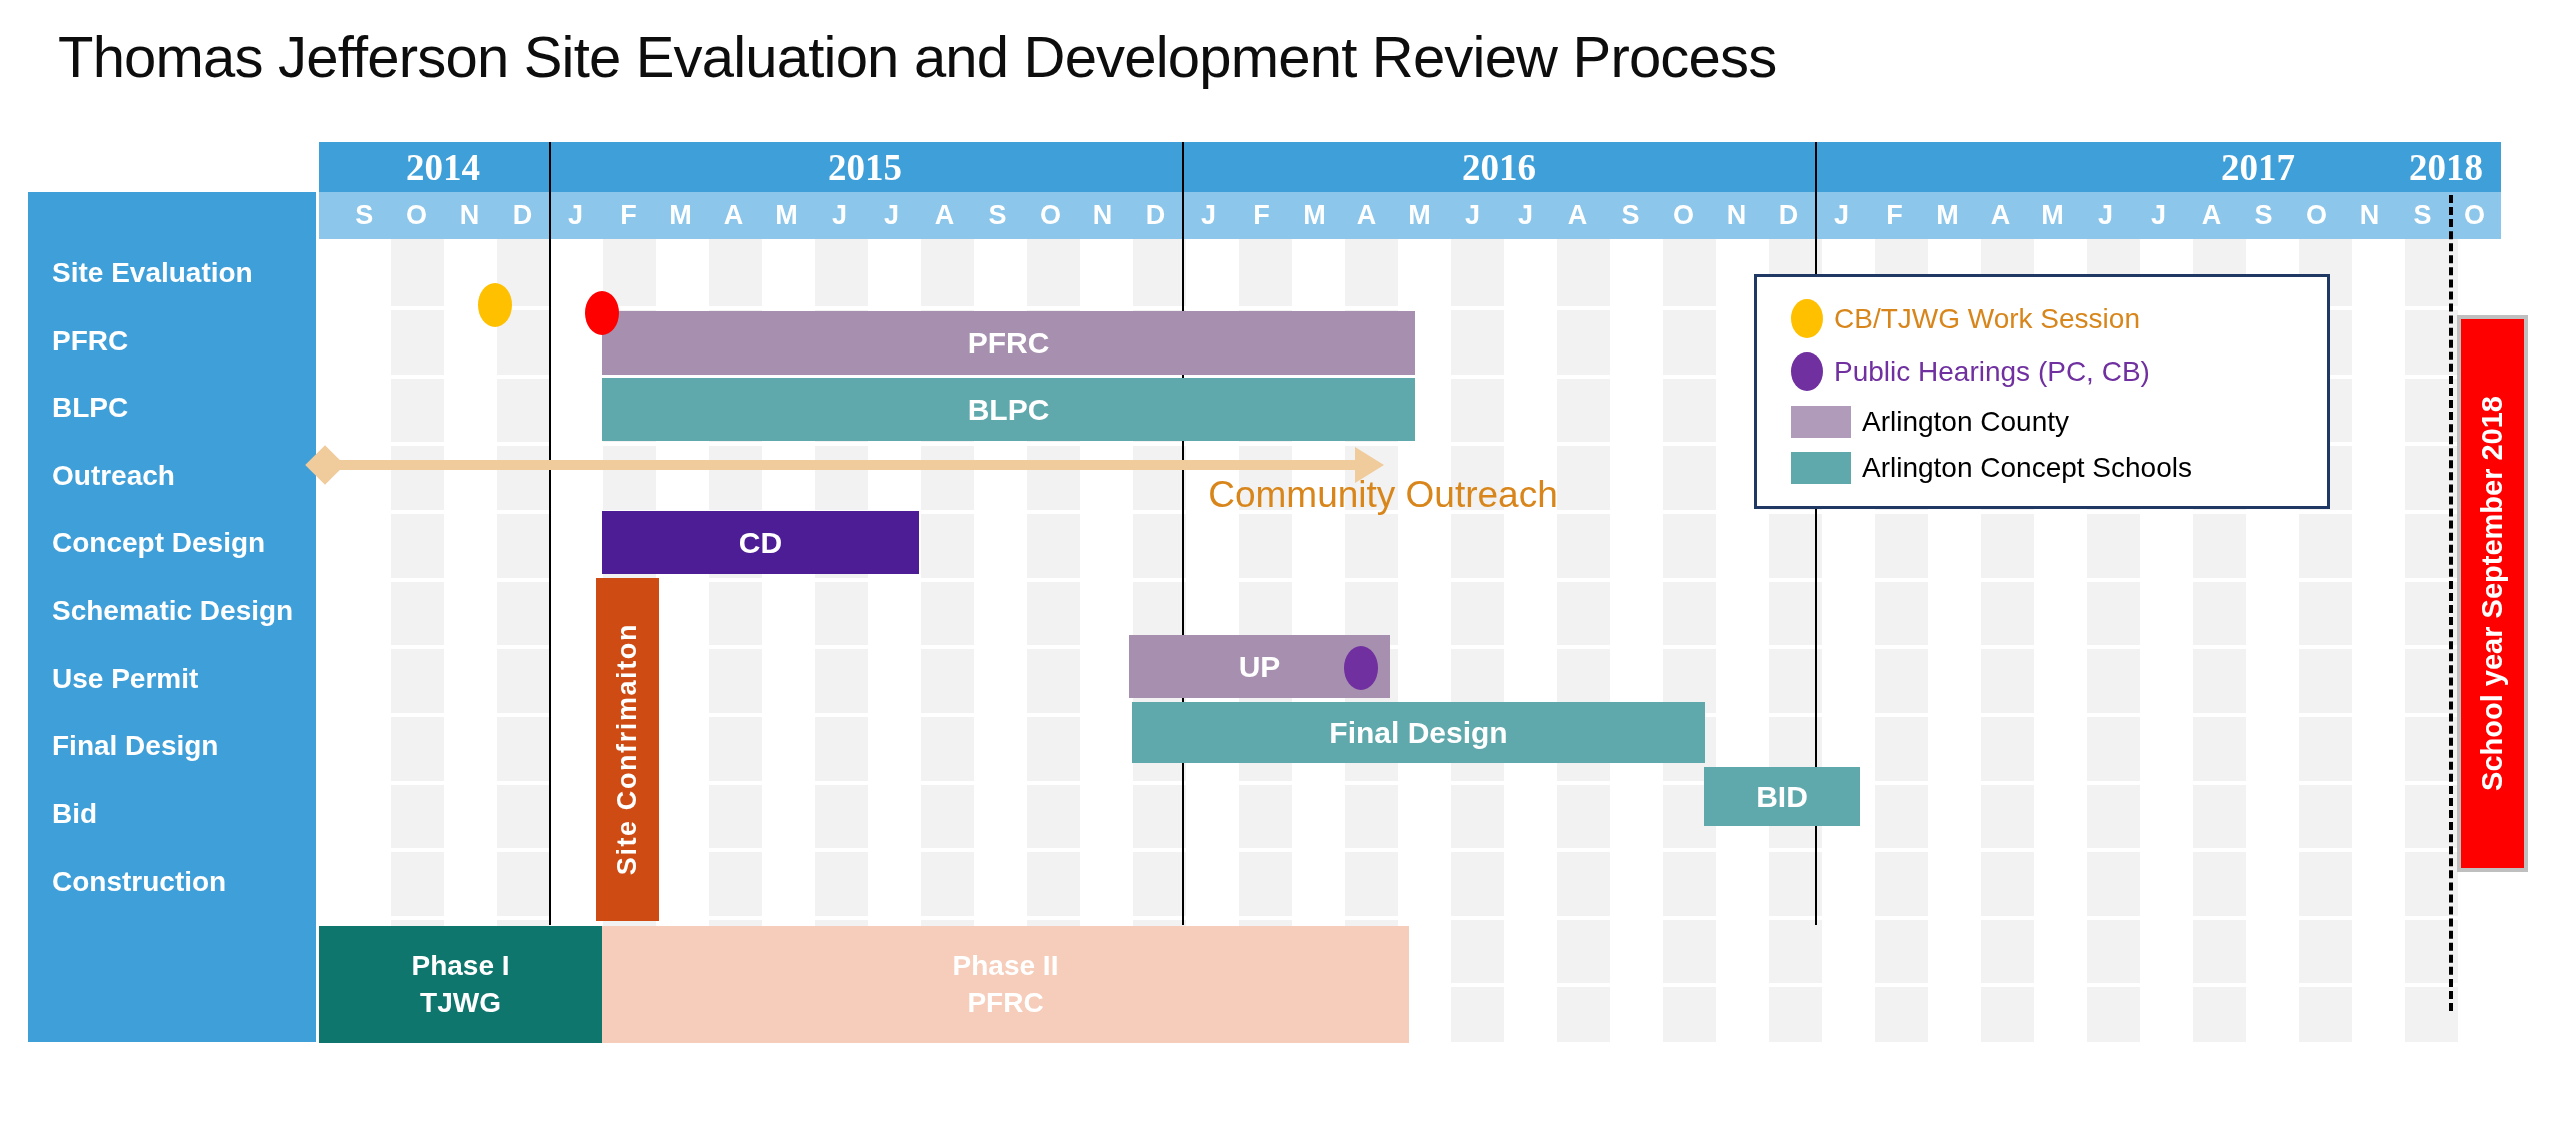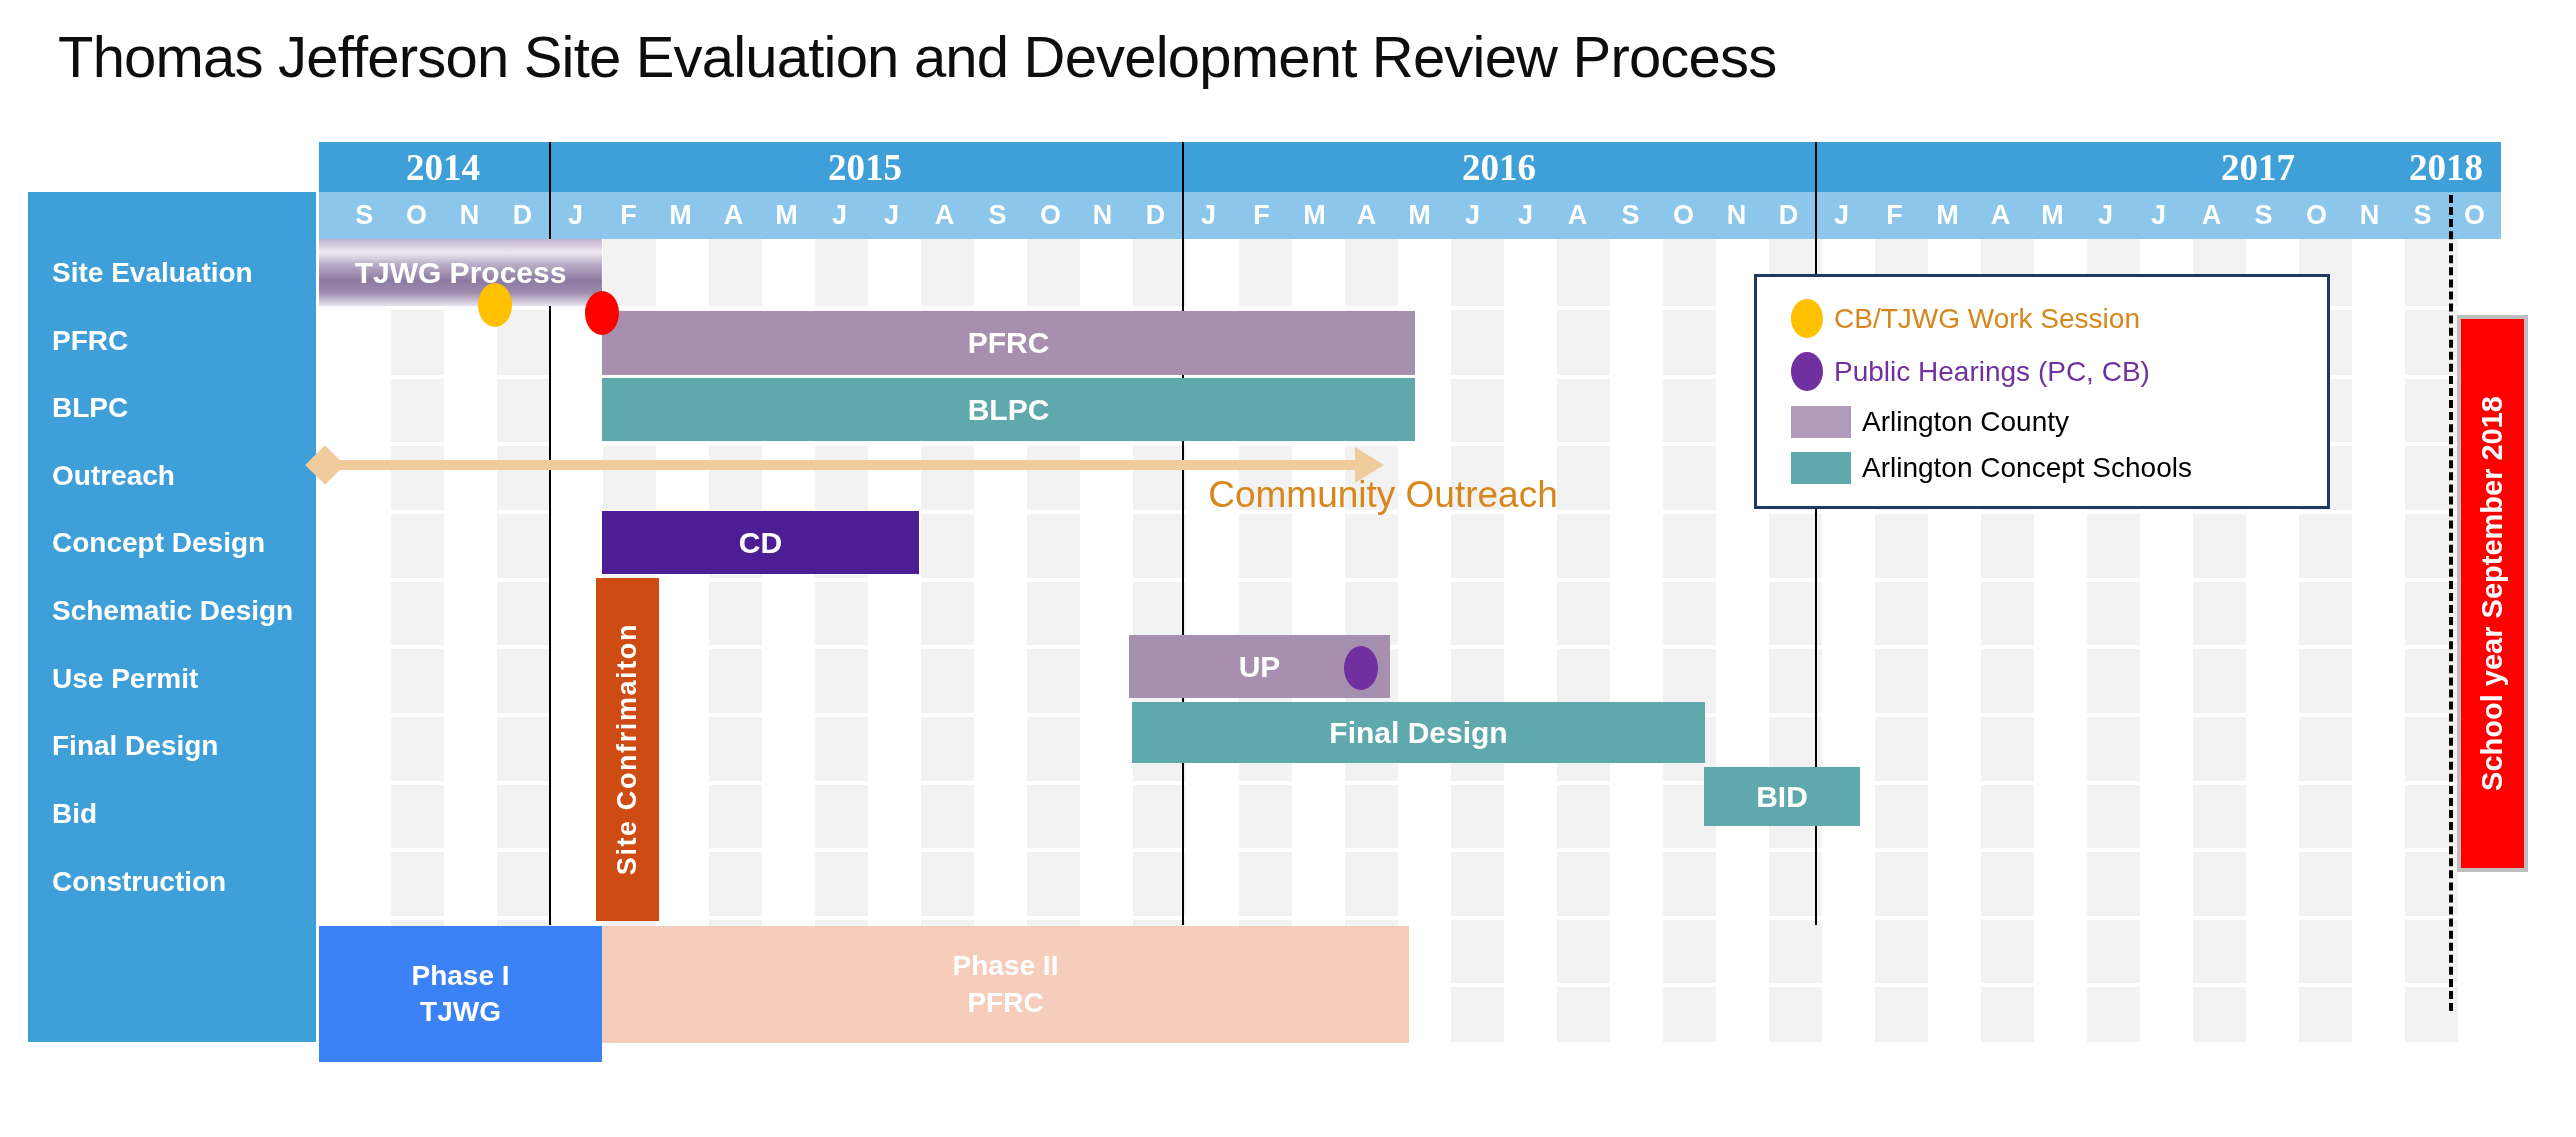--- a/index.html
+++ b/index.html
@@ -139,38 +139,37 @@
         <div class="legend-text" style="color: rgb(0, 0, 0);">Arlington County</div>
       </div>
       <div class="legend-row">
         <div class="legend-marker-rect" style="background: rgb(95, 168, 172);"></div>
         <div class="legend-text" style="color: rgb(0, 0, 0);">Arlington Concept Schools</div>
       </div>
     </div>
 <div class="yearline" style="left: 549px; background: rgb(0, 0, 0);"></div>
     <div class="yearline" style="left: 1182px; background: rgb(0, 0, 0);"></div>
     <div class="yearline" style="left: 1815px; background: rgb(0, 0, 0);"></div>
-    <div class="bar" style="left: 319px; top: 239px; width: 283px; height: 67px; background: linear-gradient(rgb(194, 179, 205) 0%, rgb(238, 233, 242) 20%, rgb(186, 172, 199) 38%, rgb(142, 122, 160) 62%, rgb(157, 139, 174) 80%, rgb(233, 227, 238) 100%);">TJWG Process</div>
     <div class="bar" style="left: 602px; top: 311px; width: 813px; height: 64px; background: rgb(167, 143, 176);">PFRC</div>
     <div class="bar" style="left: 602px; top: 378px; width: 813px; height: 63px; background: rgb(95, 168, 172);">BLPC</div>
     <div class="bar" style="left: 602px; top: 511px; width: 317px; height: 63px; background: #4c1d95;">CD</div>
     <div class="bar" style="left: 1129px; top: 635px; width: 261px; height: 63px; background: rgb(167, 143, 176);">UP</div>
     <div class="bar" style="left: 1132px; top: 702px; width: 573px; height: 61px; background: rgb(95, 168, 172);">Final Design</div>
     <div class="bar" style="left: 1704px; top: 767px; width: 156px; height: 59px; background: rgb(95, 168, 172);">BID</div>
     <div class="dot" style="left: 478px; top: 283px; width: 34px; height: 44px; background: rgb(255, 192, 0);"></div>
     <div class="dot" style="left: 585px; top: 291px; width: 34px; height: 44px; background: rgb(255, 0, 0);"></div>
     <div class="dot" style="left: 1344px; top: 646px; width: 34px; height: 44px; background: rgb(112, 48, 160);"></div>
     <div id="arrow-line" style="left: 325px; top: 460px; width: 1033px; height: 9.7px; background: rgb(240, 203, 155);"></div>
     <div id="arrow-diamond" style="left: 311px; top: 451px; width: 28px; height: 28px; background: rgb(240, 203, 155);"></div>
     <div id="arrow-head" style="left: 1355px; top: 447px; border-top: 18.7px solid transparent; border-bottom: 18.7px solid transparent; border-left: 29px solid rgb(240, 203, 155);"></div>
     <div id="outreach-label" style="left: 1383px; top: 474px; color: rgb(216, 134, 27);">Community Outreach</div>
     <div id="site-conf" style="left: 596px; top: 578px; width: 63px; height: 343px; background: rgb(206, 75, 20);">
       <div class="vtext">Site Confrimaiton</div>
     </div>
-    <div class="phase" style="left: 319px; top: 926px; width: 283px; height: 136px; background: #3b82f6;">
+    <div class="phase" style="left: 319px; top: 926px; width: 283px; height: 117px; background: #0f766e;">
       <div>Phase I</div>
       <div>TJWG</div>
     </div>
     <div class="phase" style="left: 602px; top: 926px; width: 807px; height: 117px; background: rgb(246, 205, 186);">
       <div>Phase II</div>
       <div>PFRC</div>
     </div>
     <div id="dashed-marker" style="left: 2449px; top: 195px; height: 816px;"></div>
     <div id="school-bar" style="left: 2457px; top: 315px; width: 63px; height: 549px; background: rgb(255, 0, 0); border: 4px solid rgb(191, 191, 191);">
       <div class="vtext">School year September 2018</div>

